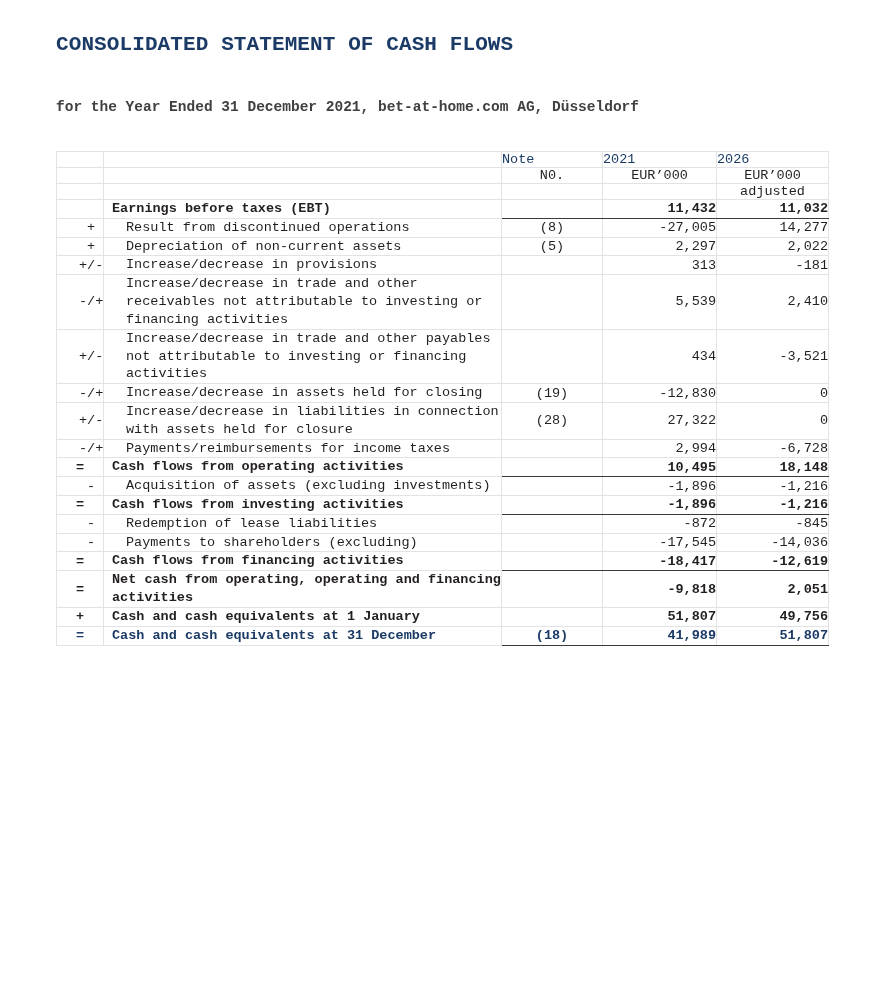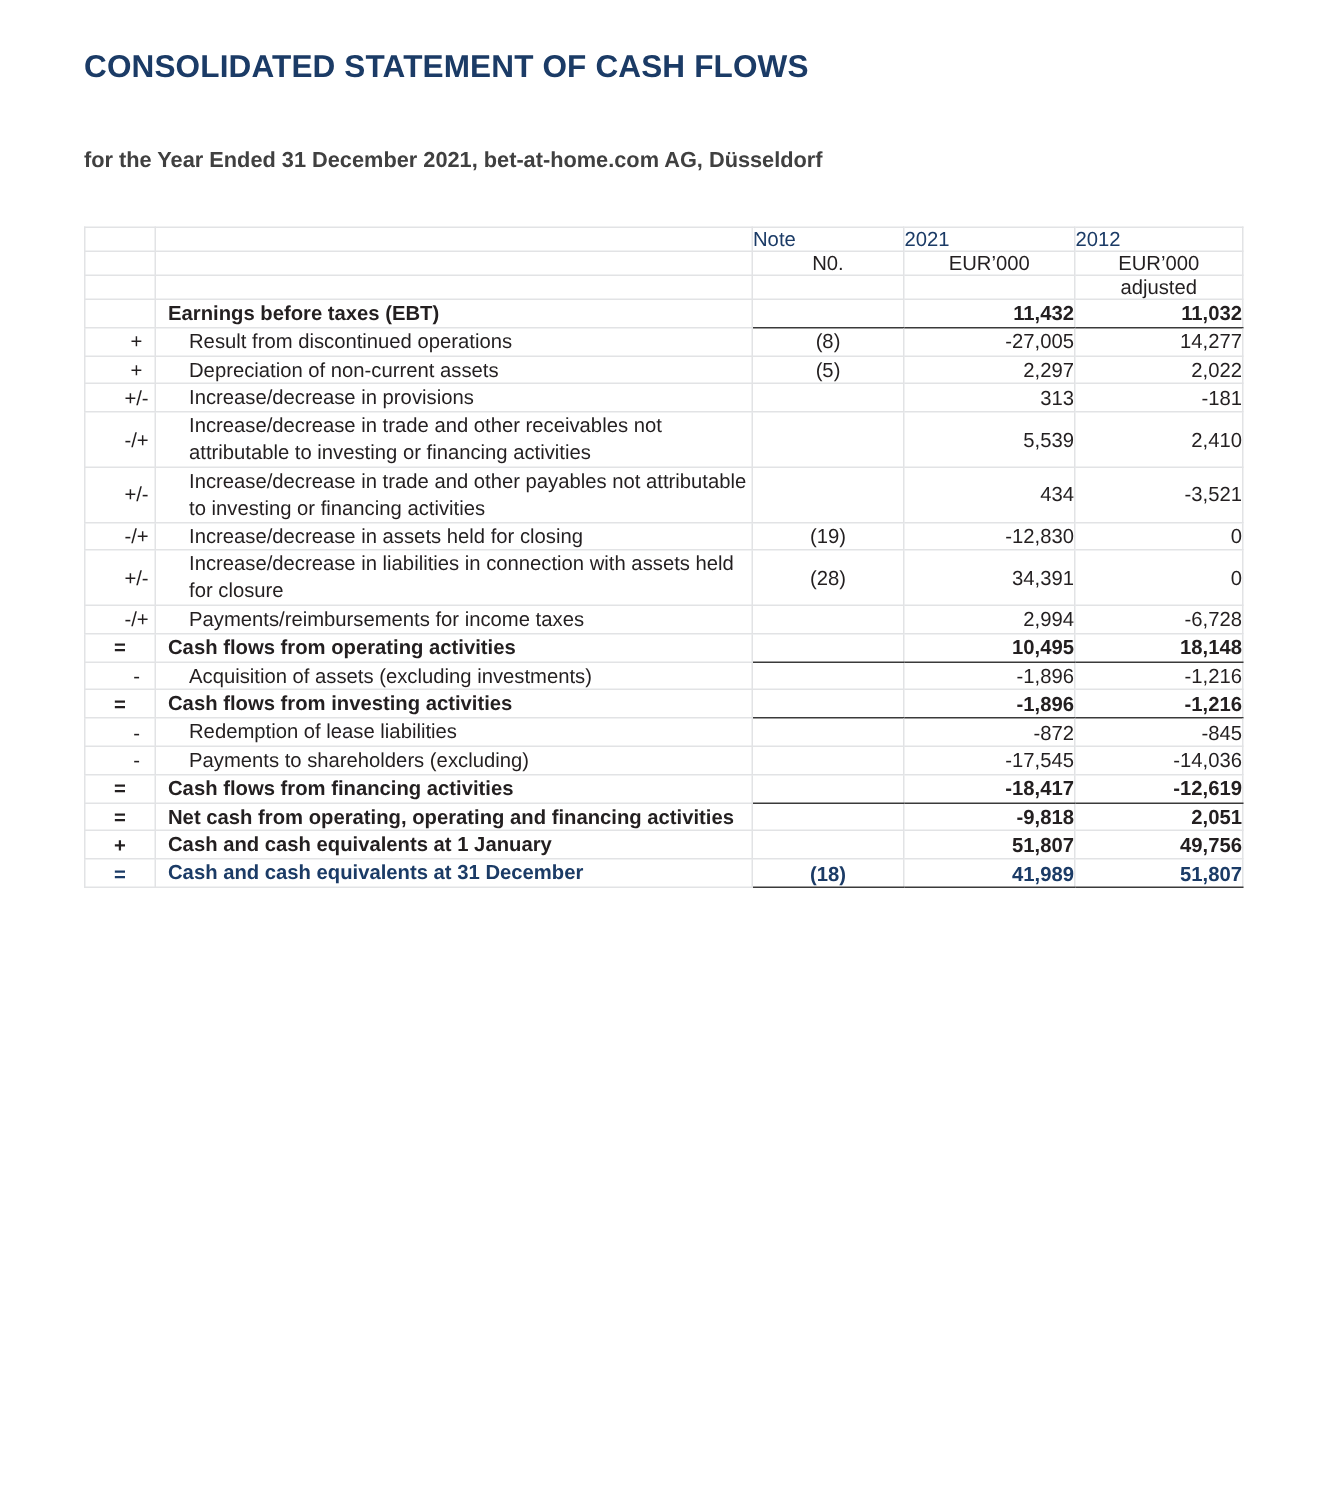--- a/index.html
+++ b/index.html
@@ -6,21 +6,21 @@
   html, body {
     margin: 0; padding: 0;
     width: 879px; height: 1003px;
     background: #ffffff;
   }
   body {
     font-family: "Liberation Sans", sans-serif;
     color: #231f20;
     -webkit-font-smoothing: antialiased;
   }
-  .page { position: relative; width: 706px; height: 1003px; padding: 0; }
+  .page { position: relative; width: 706px; height: 1003px; padding: 0; font-family: Liberation Mono, monospace; }
 
   .doc-title {
     position: absolute;
     left: 56px; top: 33px;
     font-size: 21px;
     font-weight: bold;
     letter-spacing: 0.1px;
     color: #1b3b66;
   }
   .doc-subtitle {
@@ -136,21 +136,21 @@
         <col class="c-y1">
         <col class="c-y2">
     </colgroup>
     <tbody>
 
       <tr>
         <td class="blankcell"></td>
         <td class="blankcell"></td>
         <td class="hd-year">Note</td>
         <td class="hd-year">2021</td>
-        <td class="hd-year">2012</td>
+        <td class="hd-year">2026</td>
       </tr>
 
       <tr>
         <td class="blankcell"></td>
         <td class="blankcell"></td>
         <td class="hd-unit">N0.</td>
         <td class="hd-unit">EUR’000</td>
         <td class="hd-unit">EUR’000</td>
       </tr>
 
@@ -208,21 +208,21 @@
           <td class="sign">-/+</td>
           <td class="label">Increase/decrease in assets held for closing</td>
           <td class="note">(19)</td>
           <td class="num">-12,830</td>
           <td class="num">0</td>
         </tr>
         <tr class="detail">
           <td class="sign">+/-</td>
           <td class="label">Increase/decrease in liabilities in connection with assets held for closure</td>
           <td class="note">(28)</td>
-          <td class="num">34,391</td>
+          <td class="num">27,322</td>
           <td class="num">0</td>
         </tr>
         <tr class="detail">
           <td class="sign">-/+</td>
           <td class="label">Payments/reimbursements for income taxes</td>
           <td class="note"></td>
           <td class="num">2,994</td>
           <td class="num">-6,728</td>
         </tr>
         <tr class="subtotal rule-below">

